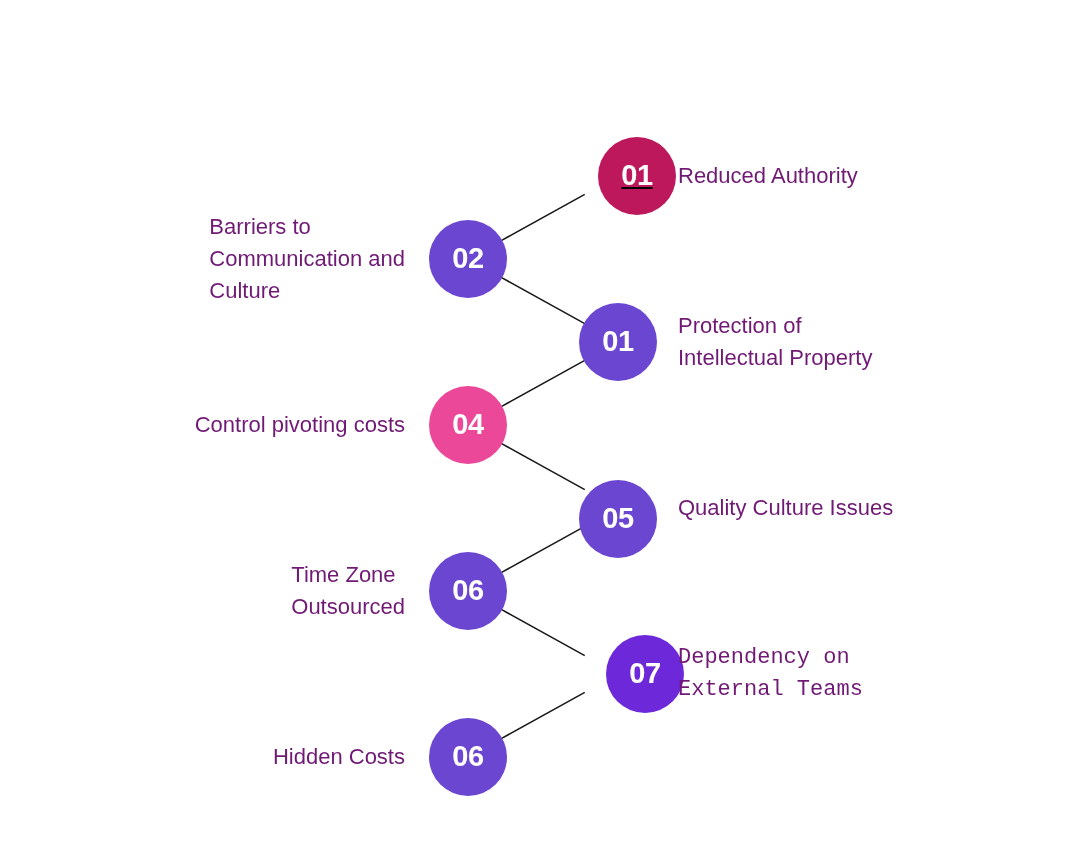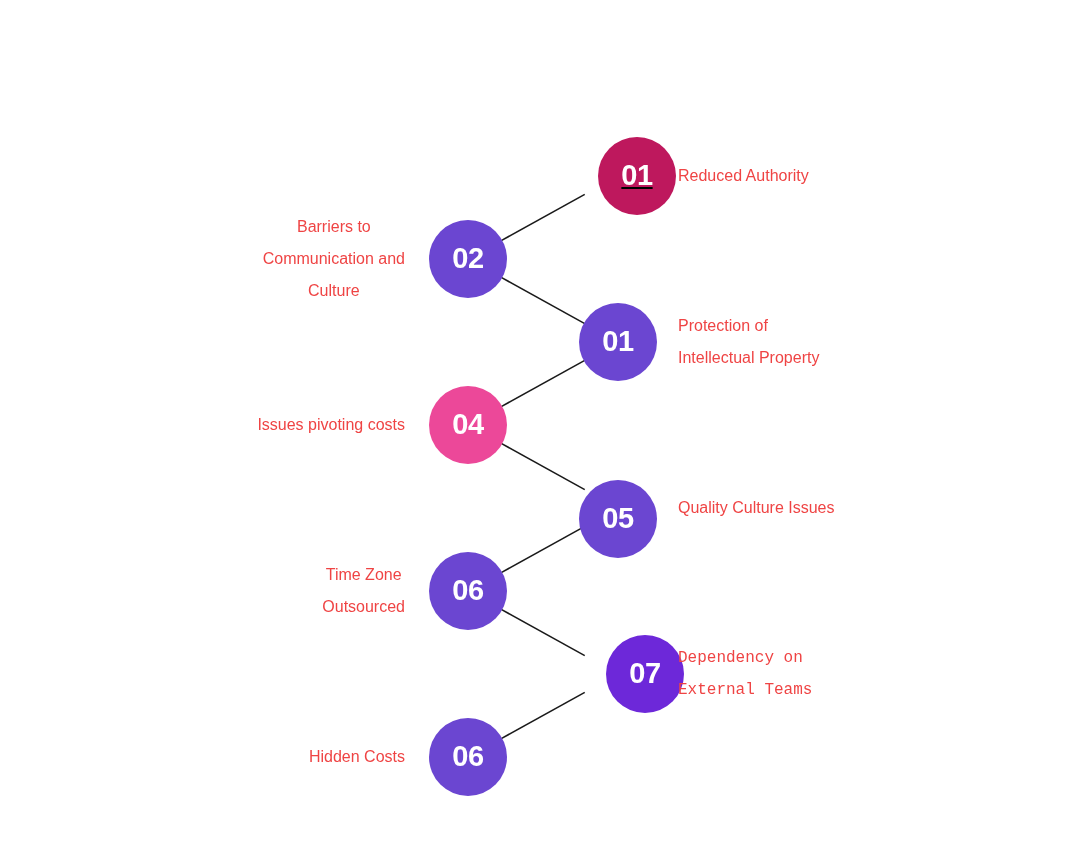--- a/index.html
+++ b/index.html
@@ -62,28 +62,28 @@
     font-size: 29px;
     font-weight: bold;
     letter-spacing: -0.5px;
     line-height: 1;
     transform: translateY(-1px);
   }
 
   
   .label {
     position: absolute;
-    font-size: 16px;
+    font-size: 22px;
     line-height: 32px;
-    color: #ef4444;
+    color: #701a75;
     font-weight: normal;
     white-space: pre-line;
   }
   .label.left {
-    text-align: center;
+    text-align: left;
     right: 675px;       
   }
   .label.right {
     text-align: left;
     left: 678px;
   }
 </style>
 </head>
 <body>
 
@@ -112,21 +112,21 @@
 Communication and
 Culture</div>
       <div class="node" style="left: 579px; top: 303px; background: rgb(107, 70, 209);">
         <span class="node-number">01</span>
       </div>
       <div class="label right" style="top: 310px;">Protection of
 Intellectual Property</div>
       <div class="node" style="left: 429px; top: 386px; background: #ec4899;">
         <span class="node-number">04</span>
       </div>
-      <div class="label left" style="top: 409px;">Issues pivoting costs</div>
+      <div class="label left" style="top: 409px;">Control pivoting costs</div>
       <div class="node" style="left: 579px; top: 480px; background: rgb(107, 70, 209);">
         <span class="node-number">05</span>
       </div>
       <div class="label right" style="top: 492px;">Quality Culture Issues</div>
       <div class="node" style="left: 429px; top: 552px; background: rgb(107, 70, 209);">
         <span class="node-number">06</span>
       </div>
       <div class="label left" style="top: 559px;">Time Zone
 Outsourced</div>
       <div class="node" style="left: 606px; top: 635px; background: #6d28d9;">

